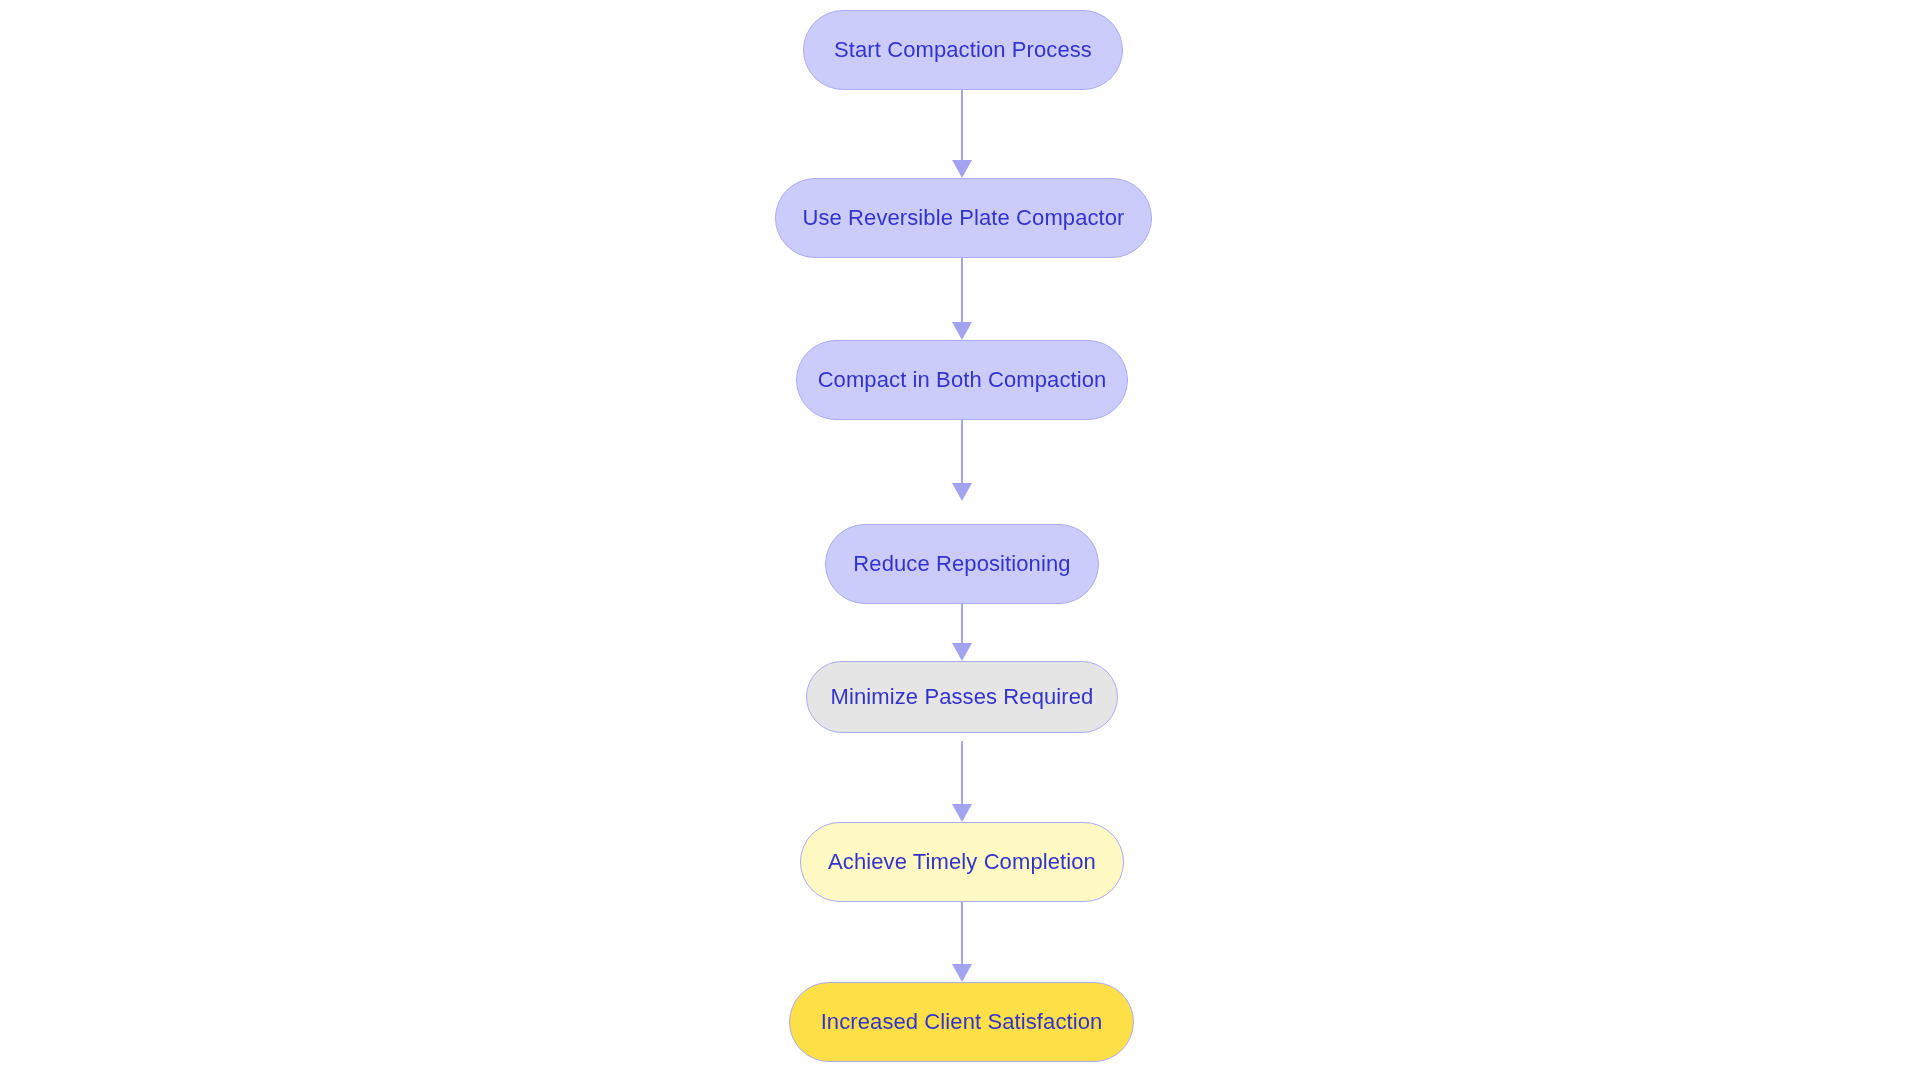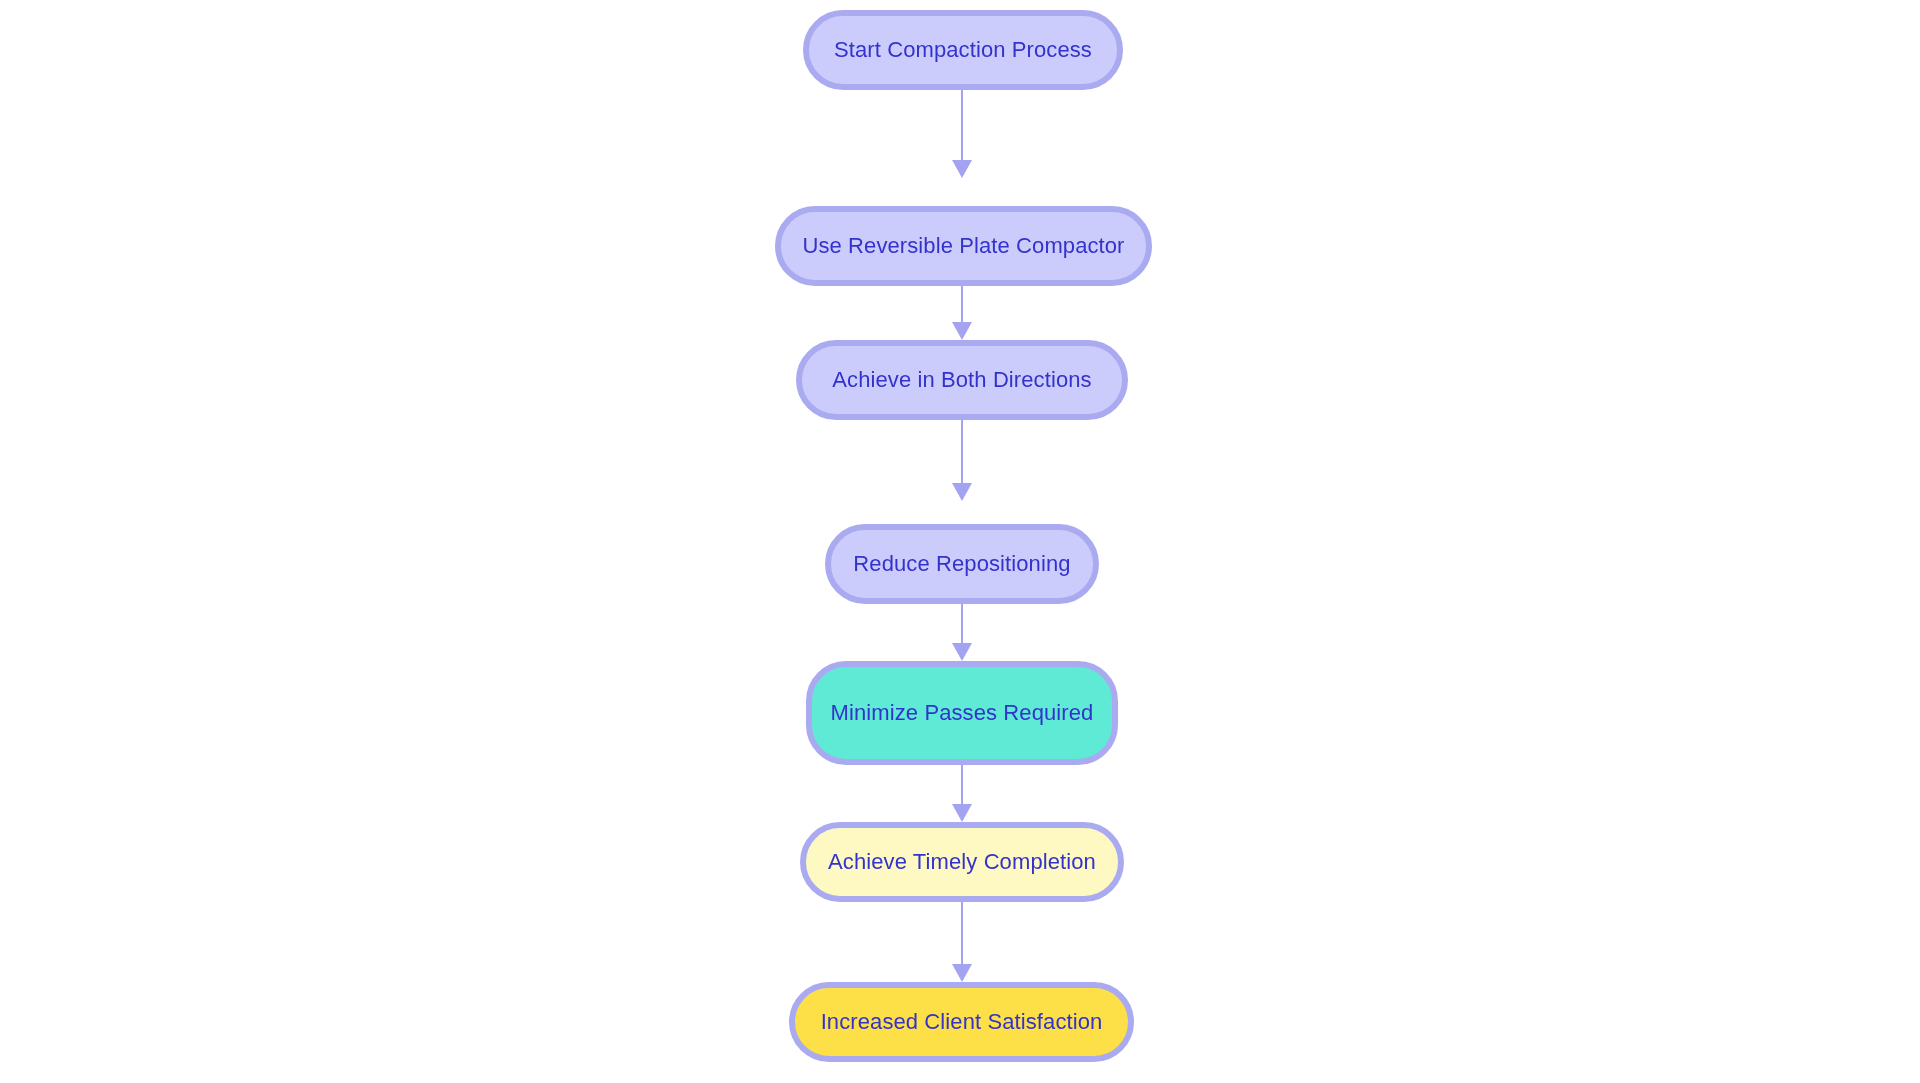--- a/index.html
+++ b/index.html
@@ -19,21 +19,21 @@
     height: 1083px;
     background: #FFFFFF;
   }
   .flow-node {
     position: absolute;
     box-sizing: border-box;
     display: flex;
     align-items: center;
     justify-content: center;
     background: #CCCCFC;
-    border: 6px solid #1d4ed8;
+    border: 1px solid #1d4ed8;
     border-radius: 41px;
     color: #3333CC;
     font-size: 22px;
     font-family: "Liberation Sans", sans-serif;
     font-weight: 400;
     letter-spacing: 0.1px;
     white-space: nowrap;
     line-height: 1;
     user-select: none;
   }
@@ -83,21 +83,21 @@
         </g>
         <g>
           <line class="conn-line" x1="962" y1="902" x2="962" y2="964" stroke="#A3A3F2"></line>
           <polygon class="conn-head" points="952,964 972,964 962,982" fill="#A3A3F2"></polygon>
         </g>
       </g>
   </svg>
 
   <div id="node-layer">
       <div class="flow-node" style="left: 803px; top: 10px; width: 320px; height: 80px; border-radius: 40px; background: rgb(204, 204, 252); border-color: rgb(170, 170, 240); color: rgb(51, 51, 204);">Start Compaction Process</div>
-      <div class="flow-node" style="left: 775px; top: 178px; width: 377px; height: 80px; border-radius: 40px; background: rgb(204, 204, 252); border-color: rgb(170, 170, 240); color: rgb(51, 51, 204); margin-top: 28px;">Use Reversible Plate Compactor</div>
-      <div class="flow-node" style="left: 796px; top: 340px; width: 332px; height: 80px; border-radius: 40px; background: rgb(204, 204, 252); border-color: rgb(170, 170, 240); color: rgb(51, 51, 204);">Achieve in Both Directions</div>
+      <div class="flow-node" style="left: 775px; top: 178px; width: 377px; height: 80px; border-radius: 40px; background: rgb(204, 204, 252); border-color: rgb(170, 170, 240); color: rgb(51, 51, 204);">Use Reversible Plate Compactor</div>
+      <div class="flow-node" style="left: 796px; top: 340px; width: 332px; height: 80px; border-radius: 40px; background: rgb(204, 204, 252); border-color: rgb(170, 170, 240); color: rgb(51, 51, 204);">Compact in Both Compaction</div>
       <div class="flow-node" style="left: 825px; top: 501px; width: 274px; height: 80px; border-radius: 40px; background: rgb(204, 204, 252); border-color: rgb(170, 170, 240); color: rgb(51, 51, 204); margin-top: 23px;">Reduce Repositioning</div>
-      <div class="flow-node" style="left: 806px; top: 661px; width: 312px; height: 104px; border-radius: 40px; background: #5eead4; border-color: rgb(170, 170, 240); color: rgb(51, 51, 204);">Minimize Passes Required</div>
+      <div class="flow-node" style="left: 806px; top: 661px; width: 312px; height: 72px; border-radius: 40px; background: #e5e5e5; border-color: rgb(170, 170, 240); color: rgb(51, 51, 204);">Minimize Passes Required</div>
       <div class="flow-node" style="left: 800px; top: 822px; width: 324px; height: 80px; border-radius: 40px; background: #fef9c3; border-color: rgb(170, 170, 240); color: rgb(51, 51, 204);">Achieve Timely Completion</div>
       <div class="flow-node" style="left: 789px; top: 982px; width: 345px; height: 80px; border-radius: 40px; background: #fde047; border-color: rgb(170, 170, 240); color: rgb(51, 51, 204);">Increased Client Satisfaction</div>
     </div>
 
 </div>
 
 </body></html>

